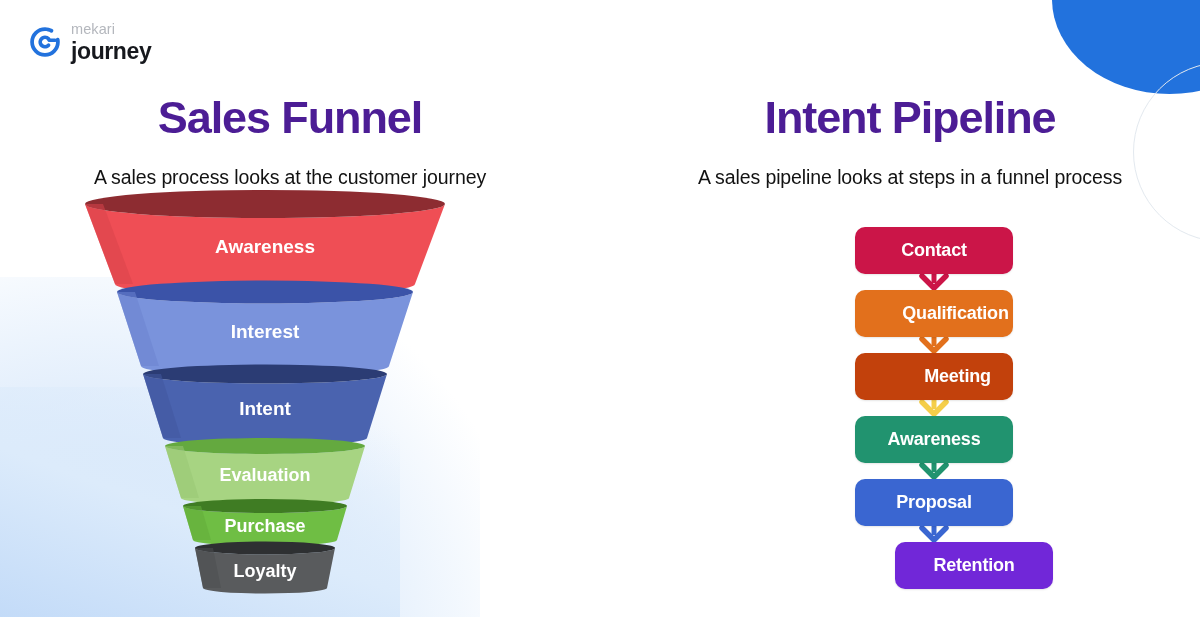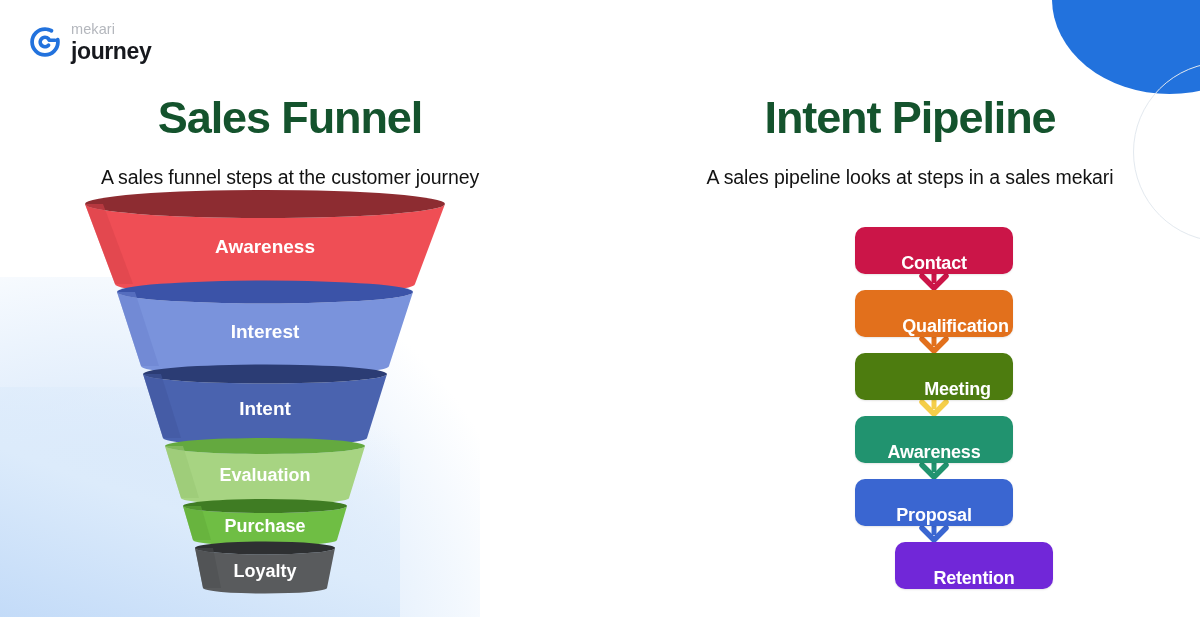--- a/index.html
+++ b/index.html
@@ -59,21 +59,21 @@
     font-size: 14.5px; color: #b4b7bd; font-weight: 400;
     letter-spacing: .1px; margin-bottom: 3px;
   }
   #logo .words .bot {
     font-size: 23px; color: #16181d; font-weight: 700; letter-spacing: -.4px;
   }
 
   
   .col-title {
     position: absolute;
-    font-size: 45px; font-weight: 700; color: #14532d;
+    font-size: 45px; font-weight: 700; color: #4c1d95;
     letter-spacing: -1.1px; text-align: center; white-space: nowrap;
   }
   .col-sub {
     position: absolute;
     font-size: 19.5px; font-weight: 400; color: #121212;
     text-align: center; white-space: nowrap; letter-spacing: -.1px;
   }
   #funnel-title   { left: 0px;   top: 92px;  width: 580px; }
   #funnel-sub     { left: 0px;   top: 166px; width: 580px; }
   #pipeline-title { left: 620px; top: 92px;  width: 580px; }
@@ -88,21 +88,21 @@
   }
 
   
   #pipeline-wrap {
     position: absolute; left: 855px; top: 227px;
     width: 158px; display: flex; flex-direction: column; align-items: center;
   }
   .pipe-row { position: relative; width: 158px; }
   .pipe-box {
     width: 158px; height: 47px; border-radius: 10px;
-    display: flex; align-items: flex-end; justify-content: center;
+    display: flex; align-items: center; justify-content: center;
     color: #ffffff; font-size: 18px; font-weight: 700;
     letter-spacing: -.2px; white-space: nowrap;
     box-shadow: 0 1px 2px rgba(0,0,0,.10);
   }
   .pipe-arrow { width: 158px; height: 16px; display: block; }
   .pipe-arrow svg { display: block; margin: 0 auto; }
 </style>
 </head>
 <body>
 
@@ -121,23 +121,23 @@
         <rect x="19.5" y="13.4" width="9.4" height="3.7" rx="1.85" fill="#2272dd"></rect>
       </svg>
     </span>
     <span class="words">
       <span class="top">mekari</span>
       <span class="bot">journey</span>
     </span>
   </div>
 
   <div class="col-title" id="funnel-title">Sales Funnel</div>
-  <div class="col-sub" id="funnel-sub">A sales funnel steps at the customer journey</div>
+  <div class="col-sub" id="funnel-sub">A sales process looks at the customer journey</div>
   <div class="col-title" id="pipeline-title">Intent Pipeline</div>
-  <div class="col-sub" id="pipeline-sub">A sales pipeline looks at steps in a sales mekari</div>
+  <div class="col-sub" id="pipeline-sub">A sales pipeline looks at steps in a funnel process</div>
 
   <div id="funnel-wrap">
     <svg id="funnel-svg" viewBox="0 0 400 400">
         <g>
           <path d="M 5 8 A 180 14 0 0 0 365 8 L 335 88 A 150 11.9 0 0 1 35 88 Z" fill="#ef4e55"></path>
           <path d="M 5 8 A 180 14 0 0 0 365 8 A 180 14 0 0 0 5 8 Z" fill="#8d2c31"></path>
           <path d="M 5 8 L 35 88 L 53 88 L 23 8 Z" fill="#d8444b" opacity="0.55"></path>
           <text class="funnel-label" x="185" y="52" font-size="19">Awareness</text>
         </g>
         <g>
@@ -190,21 +190,21 @@
           <span>Qualification</span>
         </div>
       </div>
       <div class="pipe-arrow">
         <svg width="44" height="16" viewBox="0 0 44 16">
           <path d="M22 0 L22 9" stroke="#e2701c" stroke-width="5" fill="none"></path>
           <path d="M10 2 L22 14 L34 2" stroke="#e2701c" stroke-width="5.5" fill="none" stroke-linecap="round" stroke-linejoin="round"></path>
         </svg>
       </div>
       <div class="pipe-row">
-        <div class="pipe-box" style="background: #4d7c0f; padding-left: 47px;">
+        <div class="pipe-box" style="background: #c2410c; padding-left: 47px;">
           <span>Meeting</span>
         </div>
       </div>
       <div class="pipe-arrow">
         <svg width="44" height="16" viewBox="0 0 44 16">
           <path d="M22 0 L22 9" stroke="#f5ce4a" stroke-width="5" fill="none"></path>
           <path d="M10 2 L22 14 L34 2" stroke="#f5ce4a" stroke-width="5.5" fill="none" stroke-linecap="round" stroke-linejoin="round"></path>
         </svg>
       </div>
       <div class="pipe-row">

